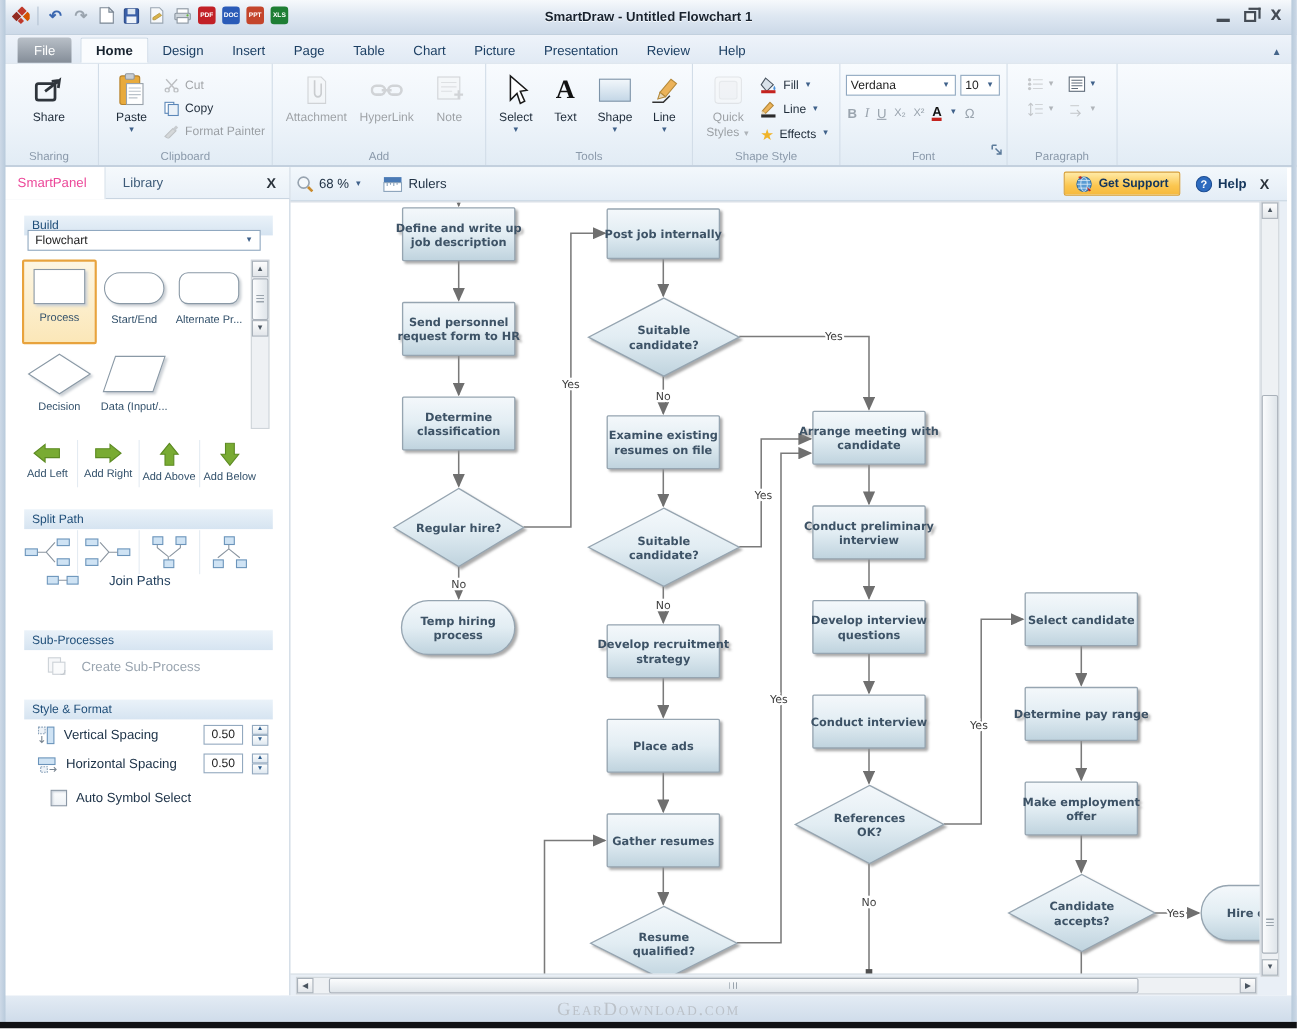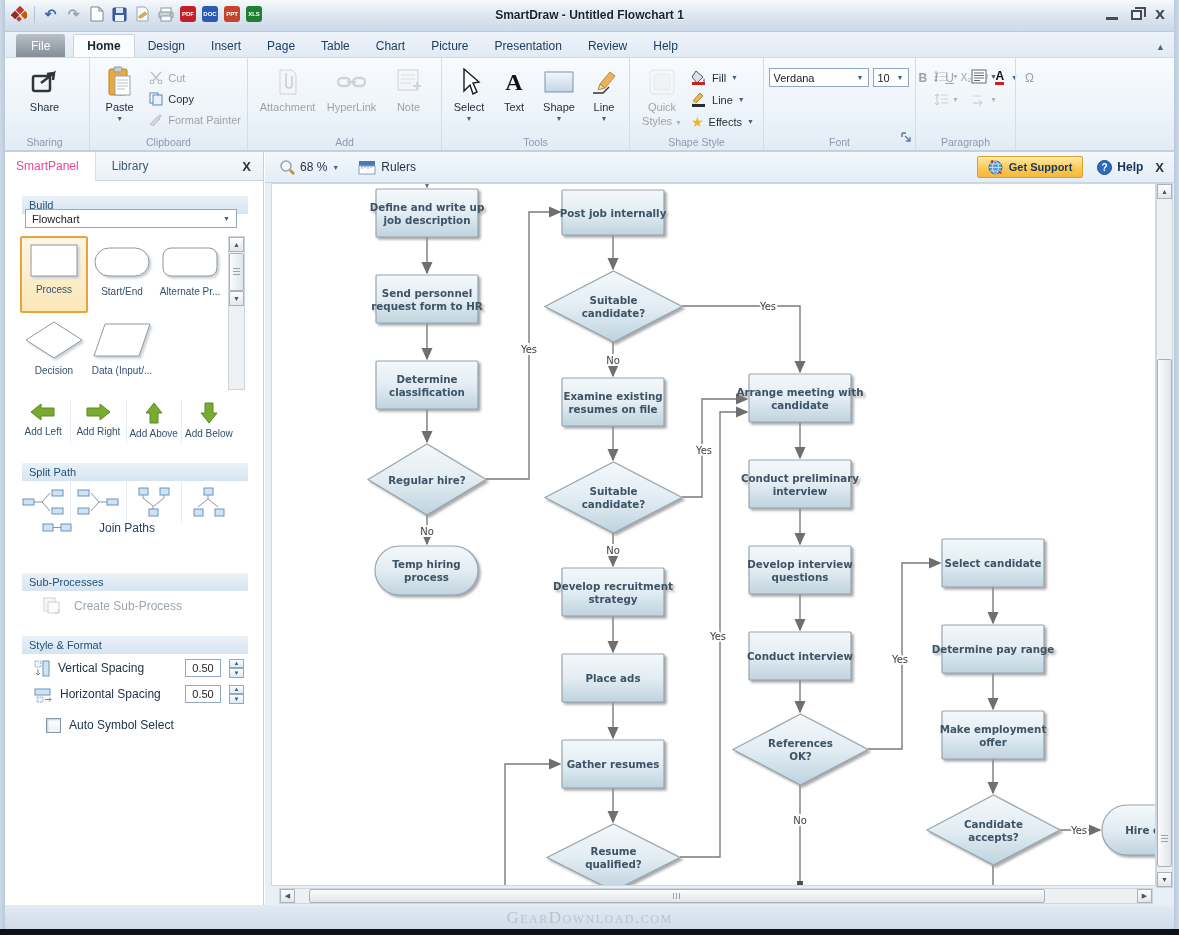--- a/index.html
+++ b/index.html
@@ -34,21 +34,21 @@
 
 .ribbon{position:absolute;top:58px;left:0;width:100%;height:94px;background:linear-gradient(#f8fbfe,#eef4fa 55%,#e2ecf5);border-bottom:2px solid #c3d0de;display:flex;}
 .rgroup{position:relative;height:100%;border-right:1px solid #d2dde8;padding:4px 3px 15px;display:flex;align-items:flex-start;justify-content:center;}
 .rgroup-label{position:absolute;left:0;right:0;bottom:2px;text-align:center;font-size:10.5px;color:#8b9aab;}
 .bigbtn{width:54px;display:flex;flex-direction:column;align-items:center;gap:1px;padding-top:2px;font-size:11px;color:#1f2c3a;text-align:center;line-height:13px;}
 .bigbtn .bicon{height:36px;display:flex;align-items:center;justify-content:center;}
 .dis{opacity:.42;filter:grayscale(.9);}
 .caret{font-size:7px;color:#3f618a;line-height:7px;}
 .ccol{display:flex;flex-direction:column;gap:2px;padding-top:6px;}
 .smallrow{display:flex;align-items:center;gap:5px;height:19px;font-size:11px;color:#1f2c3a;padding:0 3px;white-space:nowrap;}
-.fontcol{display:flex;flex-direction:row;gap:8px;padding-top:6px;width:142px;}
+.fontcol{display:flex;flex-direction:column;gap:8px;padding-top:6px;width:142px;}
 .combo{height:19px;background:#fff;border:1px solid #90a8c0;display:flex;align-items:center;font-size:11px;color:#222;padding:0 4px;gap:4px;}
 .combo .caret{margin-left:auto;}
 .fletters{display:flex;align-items:center;gap:7px;font-size:12px;color:#9aa4ae;padding-left:2px;}
 .launcher{position:absolute;right:3px;bottom:3px;}
 .pcol{display:flex;flex-direction:column;gap:9px;padding-top:7px;}
 .prow{display:flex;gap:12px;align-items:center;}
 .pbtn{display:flex;align-items:center;gap:3px;}
 
 
 .panel{position:absolute;left:0;top:152px;width:264px;height:753px;background:#fff;border-right:1px solid #c5d2de;z-index:5;}
@@ -76,21 +76,21 @@
 .splitbtn:last-child{border-right:none;}
 .joinrow{position:absolute;left:42px;top:369px;display:flex;gap:27px;font-size:12px;color:#25425f;}
 .createrow{position:absolute;left:42px;top:444px;display:flex;align-items:center;gap:12px;font-size:12px;color:#9aa5b0;}
 .sfrow{position:absolute;left:34px;width:210px;height:22px;display:flex;align-items:center;gap:8px;font-size:12px;color:#20354a;}
 .sfinput{width:36px;height:18px;background:#fff;border:1px solid #93a9bf;font-size:11px;color:#222;display:flex;align-items:center;justify-content:center;margin-left:auto;}
 .spinner{width:15px;height:19px;display:flex;flex-direction:column;}
 .spinner div{flex:1;background:linear-gradient(#fdfefe,#dfe8f0);border:1px solid #93a9bf;font-size:6px;color:#2d5d8e;display:flex;align-items:center;justify-content:center;}
 .checkbox{width:15px;height:15px;border:1px solid #8a97a5;background:linear-gradient(#fcfdfe,#eef2f6);box-shadow:inset 1px 1px 2px #c3ccd6;}
 
 
-.right-area{position:absolute;left:265px;top:152px;width:915px;height:753px;background:#e9eff6;}
+.right-area{position:absolute;left:255px;top:152px;width:915px;height:753px;background:#e9eff6;}
 .ctoolbar{position:absolute;left:0;top:0;width:100%;height:31px;background:linear-gradient(#f3f8fc,#e4edf6);border-bottom:1px solid #c9d6e2;display:flex;align-items:center;padding-left:14px;font-size:12px;color:#223346;}
 .ct-item{display:flex;align-items:center;gap:5px;margin-right:9px;}
 .getsupport{margin-left:auto;height:22px;background:linear-gradient(#ffeaa6,#fbc64f 60%,#f6b93e);border:1px solid #d99f33;border-radius:2px;display:flex;align-items:center;gap:6px;padding:0 10px;font-size:11px;font-weight:bold;color:#15365c;}
 .helpbtn{display:flex;align-items:center;gap:5px;font-size:12px;font-weight:bold;color:#15365c;margin:0 12px 0 14px;}
 .ct-close{font-weight:bold;color:#2b333c;font-size:13px;margin-right:16px;}
 .canvas{position:absolute;left:6px;top:31px;width:885px;height:703px;background:#fff;border:1px solid #cfd8e0;overflow:hidden;}
 .vscroll{position:absolute;left:891px;top:31px;width:17px;height:705px;background:#eef1f4;border:1px solid #cfd5da;display:flex;flex-direction:column;}
 .hscroll{position:absolute;left:14px;top:736px;width:874px;height:16px;background:#eef1f4;border:1px solid #cfd5da;display:flex;}
 .hbtn{width:15px;background:linear-gradient(#fdfdfd,#e2e6ea);border:1px solid #a9b1ba;font-size:7px;color:#4a5560;display:flex;align-items:center;justify-content:center;}
 .hthumb{background:linear-gradient(#fbfcfd,#dfe5ea);border:1px solid #a9b1ba;border-radius:2px;position:relative;}

